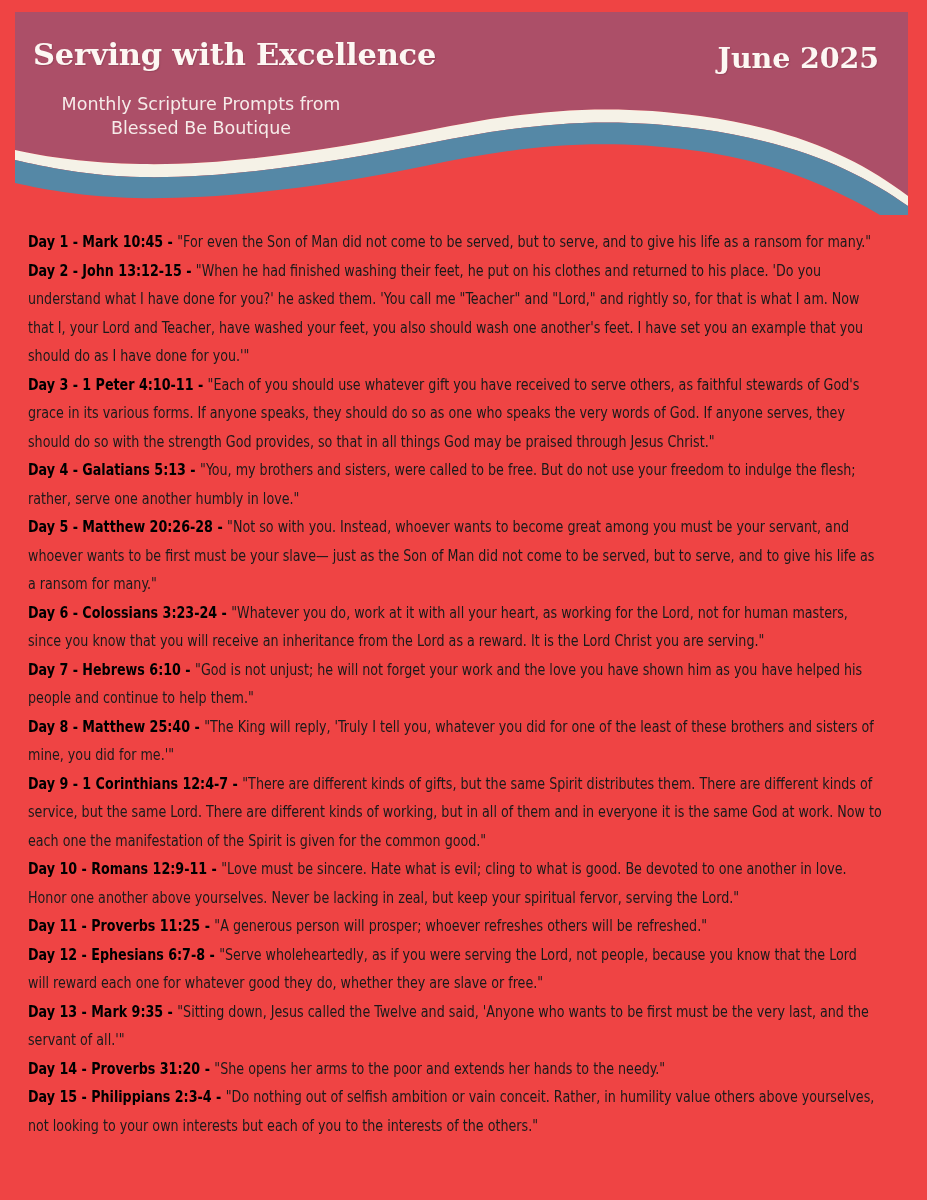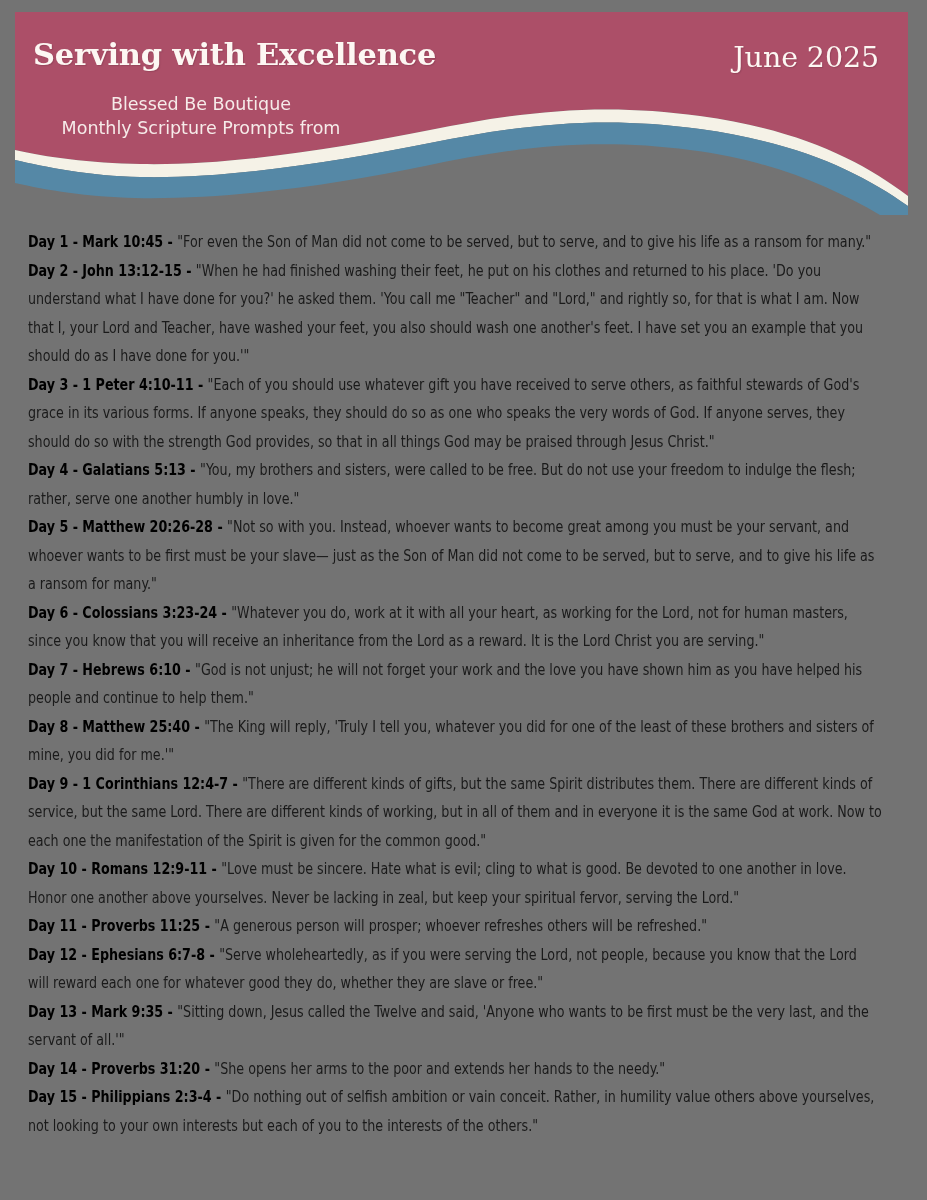--- a/index.html
+++ b/index.html
@@ -14,21 +14,21 @@
     height: 1200px;
     position: relative;
     font-family: "Liberation Sans", sans-serif;
     overflow: hidden;
   }
 
   
   .page {
     position: absolute;
     inset: 0;
-    background: #737373;
+    background: #ef4444;
   }
 
   
   .banner {
     position: absolute;
     left: 0;
     top: 0;
     width: 927px;
     height: 215px;
     overflow: hidden;
@@ -58,21 +58,21 @@
     letter-spacing: -0.2px;
     color: #fdf7f3;
     white-space: nowrap;
     text-shadow: 1px 1px 1px rgba(90,40,55,0.25);
   }
   .title-date {
     position: absolute;
     right: 48px;
     top: 41px;
     font-family: "DejaVu Serif", "Liberation Serif", serif;
-    font-weight: normal;
+    font-weight: bold;
     font-size: 28.5px;
     letter-spacing: -0.1px;
     color: #fdf7f3;
     white-space: nowrap;
     text-shadow: 1px 1px 1px rgba(90,40,55,0.25);
   }
   .subtitle {
     position: absolute;
     left: 36px;
     top: 92px;
@@ -159,22 +159,22 @@
                  C 88,197 46,190 15,183 Z" fill="#5588a6"></path>
       </g>
     </svg>
 
     <div class="banner-text">
       <div class="title-main">Serving with Excellence</div>
 
       <div class="title-date">June 2025</div>
 
       <div class="subtitle">
+        <span class="subtitle-line">Monthly Scripture Prompts from</span>
         <span class="subtitle-line">Blessed Be Boutique</span>
-        <span class="subtitle-line">Monthly Scripture Prompts from</span>
       </div>
     </div>
   </div>
 
   <div class="content" id="entries-container">
   <p class="entry"><span class="ref">Day 1 - Mark 10:45 - </span><span class="verse">"For even the Son of Man did not come to be served, but to serve, and to give his life as a ransom for many."</span></p>
       <p class="entry"><span class="ref">Day 2 - John 13:12-15 - </span><span class="verse">"When he had finished washing their feet, he put on his clothes and returned to his place. 'Do you understand what I have done for you?' he asked them. 'You call me "Teacher" and "Lord," and rightly so, for that is what I am. Now that I, your Lord and Teacher, have washed your feet, you also should wash one another's feet. I have set you an example that you should do as I have done for you.'"</span></p>
       <p class="entry"><span class="ref">Day 3 - 1 Peter 4:10-11 - </span><span class="verse">"Each of you should use whatever gift you have received to serve others, as faithful stewards of God's grace in its various forms. If anyone speaks, they should do so as one who speaks the very words of God. If anyone serves, they should do so with the strength God provides, so that in all things God may be praised through Jesus Christ."</span></p>
       <p class="entry"><span class="ref">Day 4 - Galatians 5:13 - </span><span class="verse">"You, my brothers and sisters, were called to be free. But do not use your freedom to indulge the flesh; rather, serve one another humbly in love."</span></p>
       <p class="entry"><span class="ref">Day 5 - Matthew 20:26-28 - </span><span class="verse">"Not so with you. Instead, whoever wants to become great among you must be your servant, and whoever wants to be first must be your slave— just as the Son of Man did not come to be served, but to serve, and to give his life as a ransom for many."</span></p>

